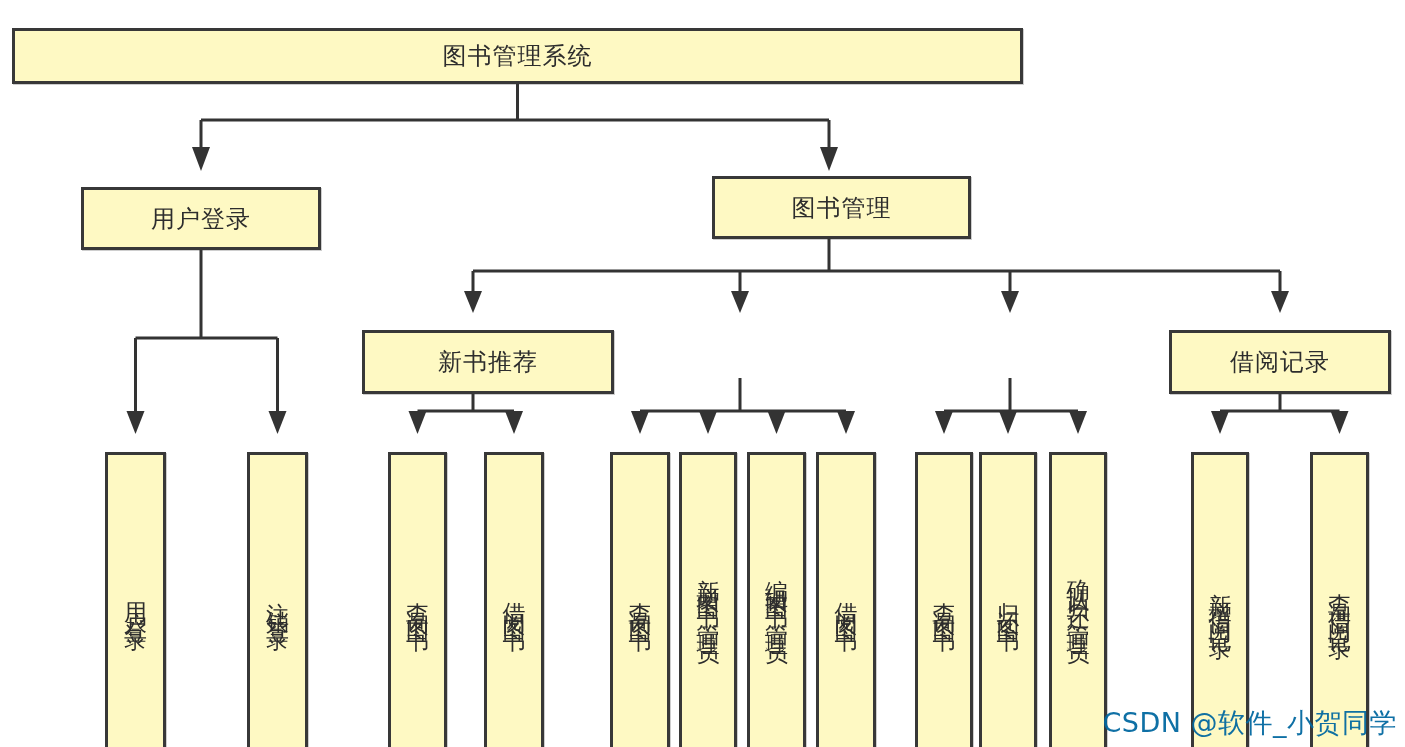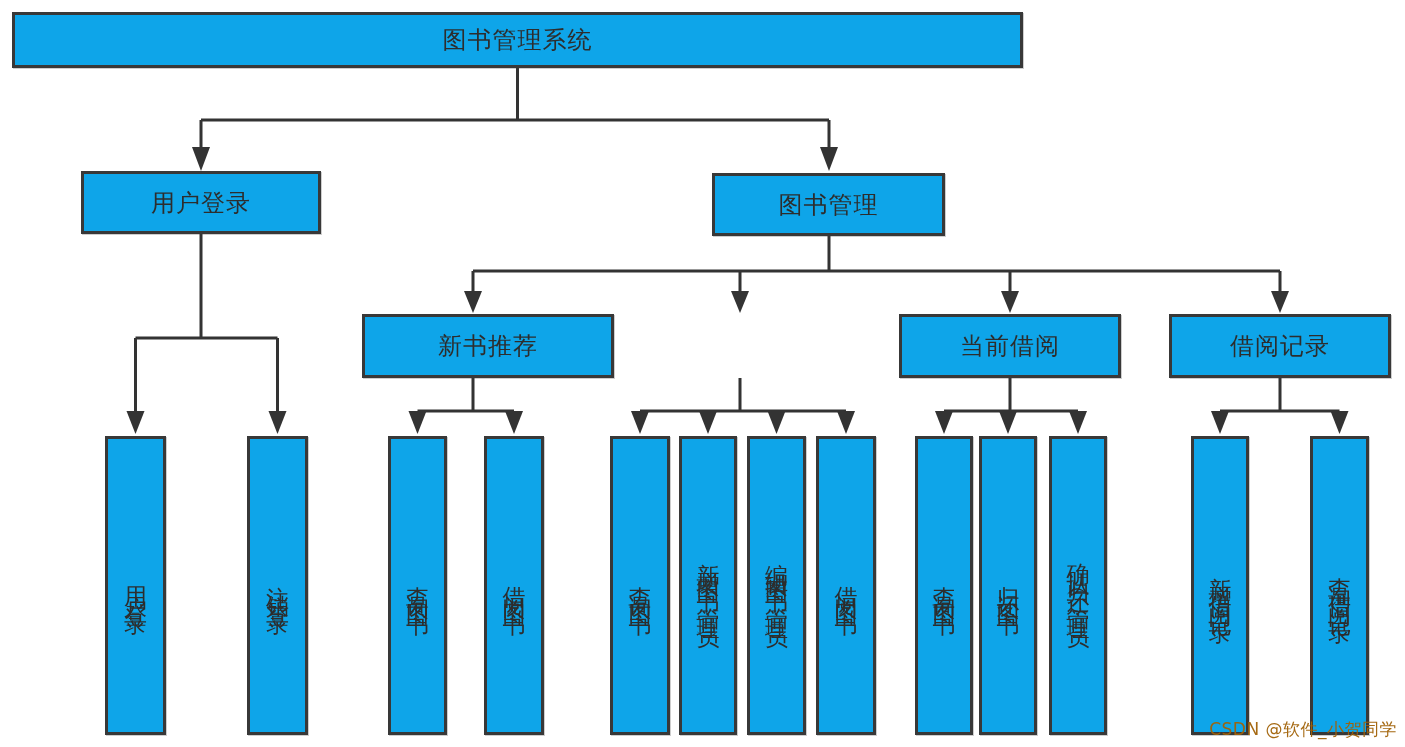--- a/index.html
+++ b/index.html
@@ -13,48 +13,49 @@
   }
   svg.wires {
     position: absolute;
     left: 0; top: 0;
     width: 1405px; height: 747px;
     z-index: 1;
   }
   .box {
     position: absolute;
     box-sizing: border-box;
-    background: #0ea5e9;
+    background: #fef9c3;
     border: 3px solid #383838;
     color: #2d2d2d;
     display: flex;
     align-items: center;
     justify-content: center;
     z-index: 2;
     box-shadow: 1px 1px 0 rgba(60,60,60,0.25);
+    margin-top: 16px;
   }
   .hbox {
     font-size: 24px;
     letter-spacing: 1px;
     white-space: nowrap;
   }
   .vbox {
     writing-mode: vertical-lr;
     text-orientation: mixed;
     font-size: 23px;
     letter-spacing: 9px;
     line-height: 1;
     white-space: nowrap;
   }
   .watermark {
     position: absolute;
     right: 8px;
     bottom: 6px;
-    font-size: 17px;
-    color: #a16207;
+    font-size: 27px;
+    color: #0369a1;
     opacity: 0.95;
     z-index: 3;
     white-space: nowrap;
     letter-spacing: 0.5px;
   }
 </style>
 </head>
 <body>
 
 <div class="canvas">
@@ -88,24 +89,23 @@
       <polygon points="1008,434 999,411 1017,411"></polygon>
       <polygon points="1078,434 1069,411 1087,411"></polygon>
       <polygon points="1220,434 1211,411 1229,411"></polygon>
       <polygon points="1339.5,434 1330.5,411 1348.5,411"></polygon>
     </g>
   </svg>
 
   <div class="box hbox" style="left:12px; top:12px; width:1011px; height:56px">图书管理系统</div>
 
   <div class="box hbox" style="left:81px; top:171px; width:240px; height:63px">用户登录</div>
-  <div class="box hbox" style="left:712px; top:173px; width:233px; height:63px">图书管理</div>
+  <div class="box hbox" style="left:712px; top:160px; width:259px; height:63px">图书管理</div>
 
   <div class="box hbox" style="left:362px; top:314px; width:252px; height:64px">新书推荐</div>
-  <div class="box hbox" style="left:899px; top:314px; width:222px; height:64px">当前借阅</div>
   <div class="box hbox" style="left:1169px; top:314px; width:222px; height:64px">借阅记录</div>
 
   <div class="box vbox" style="left:105px; top:436px; width:61px; height:299px">用户登录</div>
   <div class="box vbox" style="left:247px; top:436px; width:61px; height:299px">注销登录</div>
 
   <div class="box vbox" style="left:388px; top:436px; width:59px; height:299px">查询图书</div>
   <div class="box vbox" style="left:484px; top:436px; width:60px; height:299px">借阅图书</div>
 
   <div class="box vbox" style="left:610px; top:436px; width:60px; height:299px">查询图书</div>
   <div class="box vbox" style="left:679px; top:436px; width:58px; height:299px">新增图书（管理员）</div>

